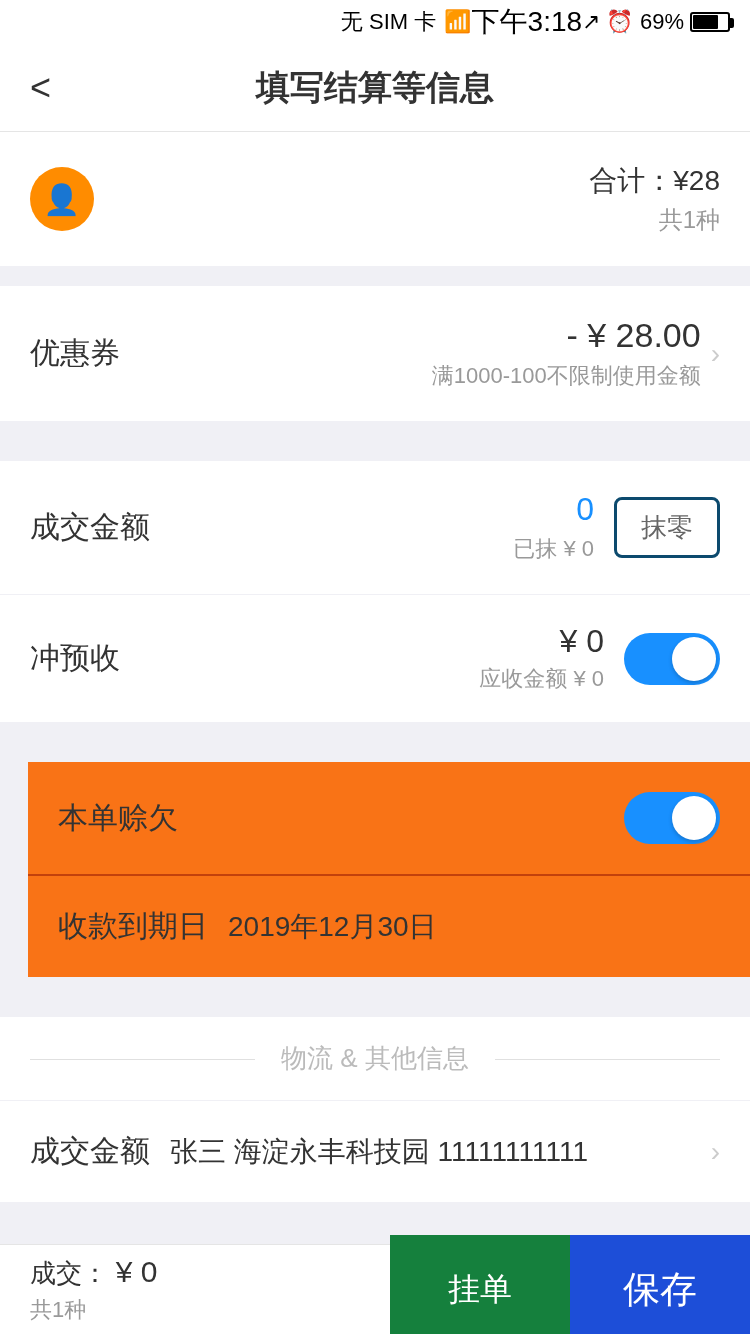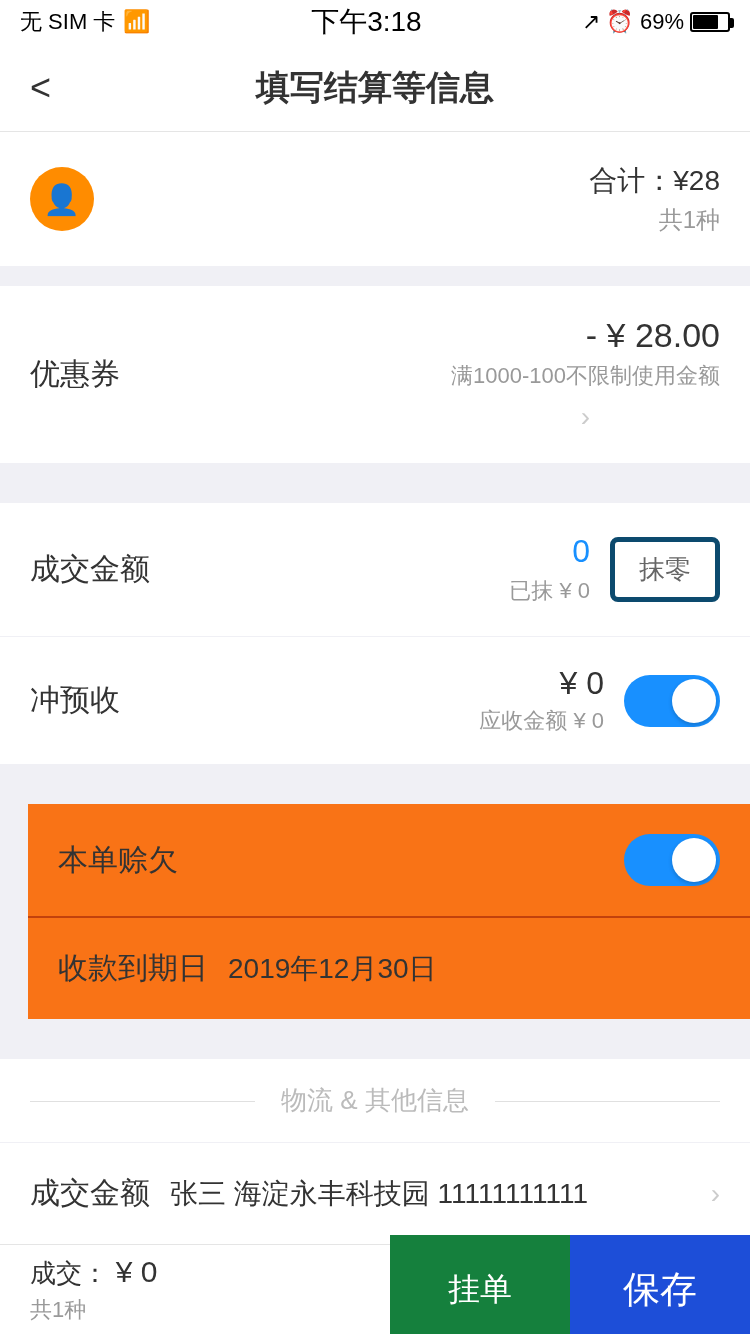--- a/index.html
+++ b/index.html
@@ -13,21 +13,21 @@
       font-size: 28px;
       color: #333;
     }
 
     
     .status-bar {
       height: 44px;
       background: #fff;
       display: flex;
       align-items: center;
-      justify-content: space-between;
+      justify-content: flex-end;
       padding: 0 20px;
       font-size: 24px;
       color: #000;
     }
     .status-left { display: flex; align-items: center; gap: 8px; font-size: 22px; }
     .status-center { font-size: 28px; font-weight: 500; }
     .status-right { display: flex; align-items: center; gap: 6px; font-size: 22px; }
     .battery-icon {
       width: 40px; height: 20px; border: 2px solid #000; border-radius: 3px;
       position: relative; display: inline-block;
@@ -99,21 +99,21 @@
     
     .coupon-section {
       background: #fff;
       padding: 30px;
       display: flex;
       align-items: center;
       justify-content: space-between;
       margin-bottom: 20px;
     }
     .coupon-label { font-size: 30px; color: #333; }
-    .coupon-right { text-align: right; display: flex; align-items: center; gap: 10px; flex-direction: column; }
+    .coupon-right { text-align: right; display: flex; align-items: center; gap: 10px; }
     .coupon-amount { font-size: 34px; color: #333; font-weight: 500; }
     .coupon-desc { font-size: 22px; color: #999; margin-top: 6px; }
     .coupon-chevron { font-size: 28px; color: #ccc; }
 
     
     .separator { height: 20px; background: #f0f0f5; }
 
     
     .form-section {
       background: #fff;
@@ -127,21 +127,21 @@
       border-bottom: 1px solid #f0f0f5;
     }
     .form-row:last-child { border-bottom: none; }
     .form-label { font-size: 30px; color: #333; }
     .form-right { display: flex; align-items: center; gap: 20px; text-align: right; }
     .form-value { font-size: 32px; color: #1890ff; font-weight: 500; }
     .form-sub { font-size: 22px; color: #999; margin-top: 6px; }
 
     
     .round-off-btn {
-      border: 5px solid #0c4a6e;
+      border: 3px solid #0c4a6e;
       border-radius: 8px;
       padding: 10px 24px;
       font-size: 26px;
       color: #666;
       background: #fff;
       cursor: pointer;
       white-space: nowrap;
     }
 
     

